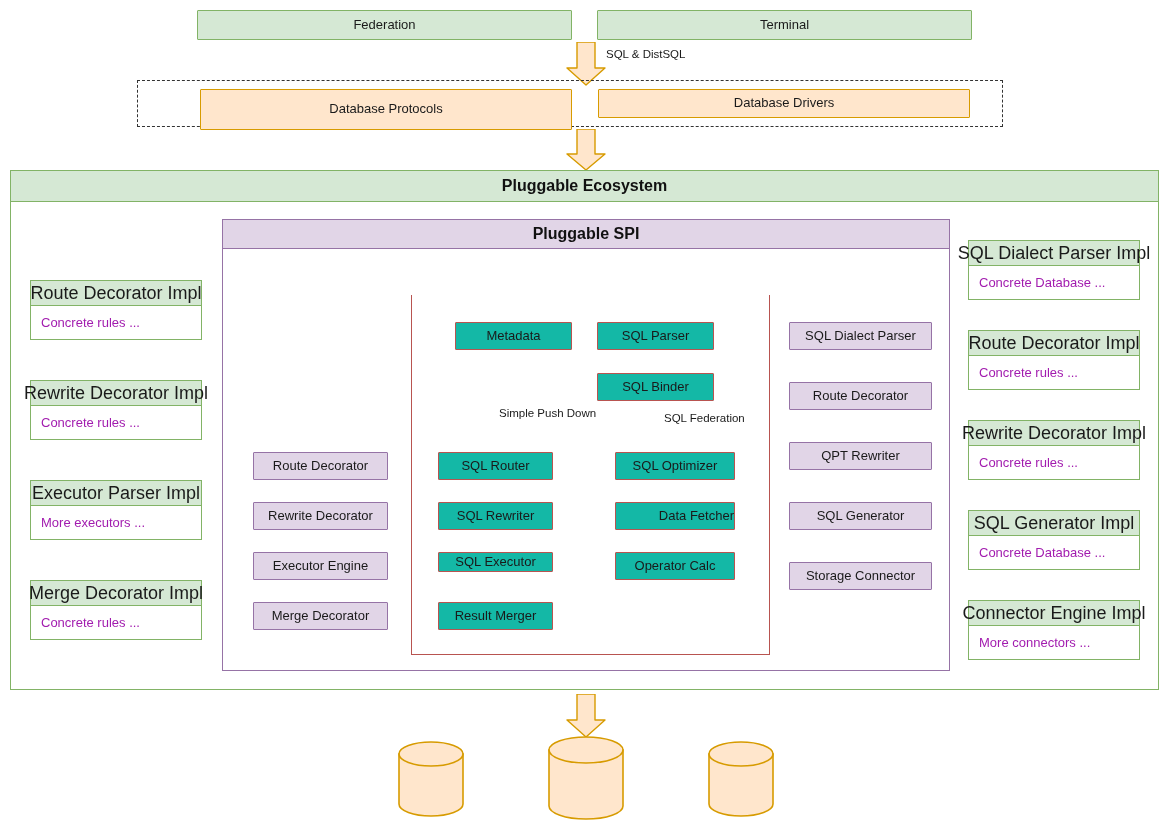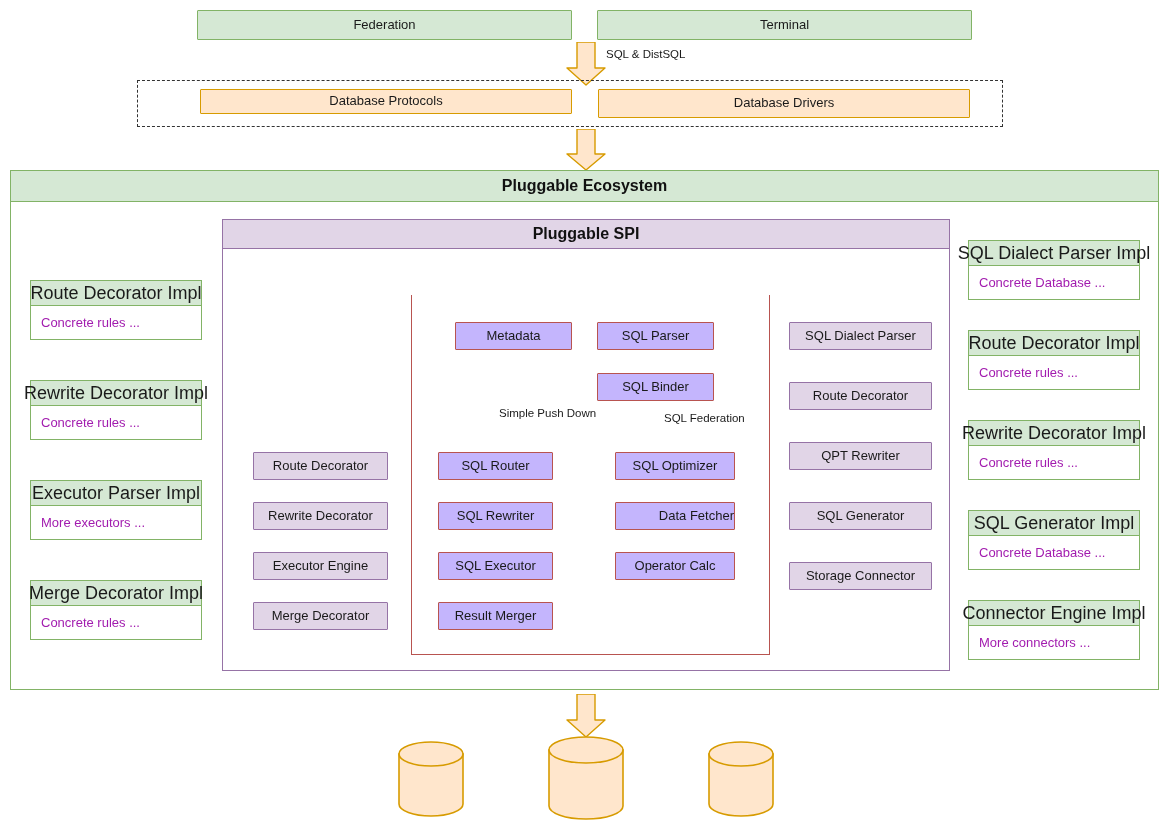--- a/index.html
+++ b/index.html
@@ -17,21 +17,21 @@
     display: flex; align-items: center; justify-content: center;
     text-align: center;
     font-size: 13px;
     color: #1a1a1a;
     line-height: 1.15;
     border-radius: 1px;
   }
   .green  { background: #d5e8d4; border: 1px solid #82b366; }
   .orange { background: #ffe6cc; border: 1px solid #d79b00; }
   .purple { background: #e1d5e7; border: 1px solid #9673a6; }
-  .red    { background: #c4b5fd; border: 1px solid #b85450; }
+  .red    { background: #14b8a6; border: 1px solid #b85450; }
 
   
   .shell { position: absolute; }
   .shell > .hdr {
     position: absolute; left: 0; top: 0; width: 100%;
     display: flex; align-items: center; justify-content: center;
     font-weight: bold; font-size: 16px; color: #111;
   }
   .shell > .body {
     position: absolute; left: 0; width: 100%;
@@ -184,21 +184,21 @@
     <span>Terminal</span>
   </div>
 
   <svg class="fatarrow" style="left:566px; top:42px;" width="40" height="44" viewBox="0 0 40 44">
     <path d="M11,0 L29,0 L29,26 L39,26 L20,43 L1,26 L11,26 Z" fill="#ffe6cc" stroke="#d79b00" stroke-width="1.4" stroke-linejoin="round"></path>
   </svg>
   <div class="elabel" style="left:604px; top:48px;">SQL &amp; DistSQL</div>
 
   <div class="dashed" style="left:137px; top:80px; width:866px; height:47px;"></div>
 
-  <div class="box orange" style="left:200px; top:89px; width:372px; height:25px;">
+  <div class="box orange" style="left:200px; top:89px; width:372px; height:41px;">
     <span>Database Protocols</span>
   </div>
 
   <div class="box orange" style="left:598px; top:89px; width:372px; height:29px;">
     <span>Database Drivers</span>
   </div>
 
   <svg class="fatarrow" style="left:566px; top:129px;" width="40" height="42" viewBox="0 0 40 42">
     <path d="M11,0 L29,0 L29,25 L39,25 L20,41 L1,25 L11,25 Z" fill="#ffe6cc" stroke="#d79b00" stroke-width="1.4" stroke-linejoin="round"></path>
   </svg>
@@ -235,21 +235,21 @@
   </div>
   <div class="box red" style="left:615px; top:452px; width:120px; height:28px;">
     <span>SQL Optimizer</span>
   </div>
   <div class="box red" style="left:438px; top:502px; width:115px; height:28px;">
     <span>SQL Rewriter</span>
   </div>
   <div class="box red" style="left:615px; top:502px; width:120px; height:28px;justify-content:flex-end;">
     <span>Data Fetcher</span>
   </div>
-  <div class="box red" style="left:438px; top:552px; width:115px; height:28px;">
+  <div class="box red" style="left:438px; top:552px; width:115px; height:20px;">
     <span>SQL Executor</span>
   </div>
   <div class="box red" style="left:615px; top:552px; width:120px; height:28px;">
     <span>Operator Calc</span>
   </div>
   <div class="box red" style="left:438px; top:602px; width:115px; height:28px;">
     <span>Result Merger</span>
   </div>
 
   <div class="box purple" style="left:253px; top:452px; width:135px; height:28px;">

